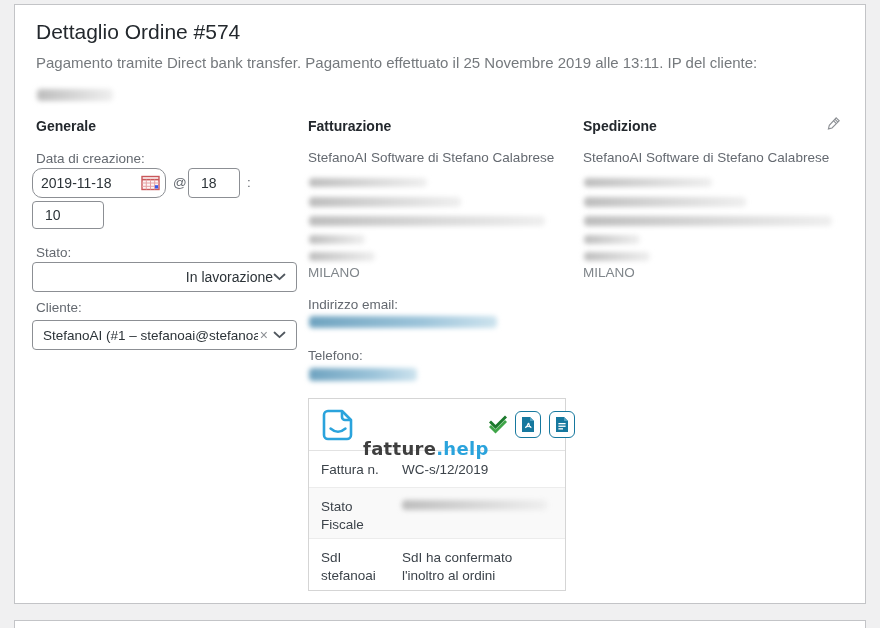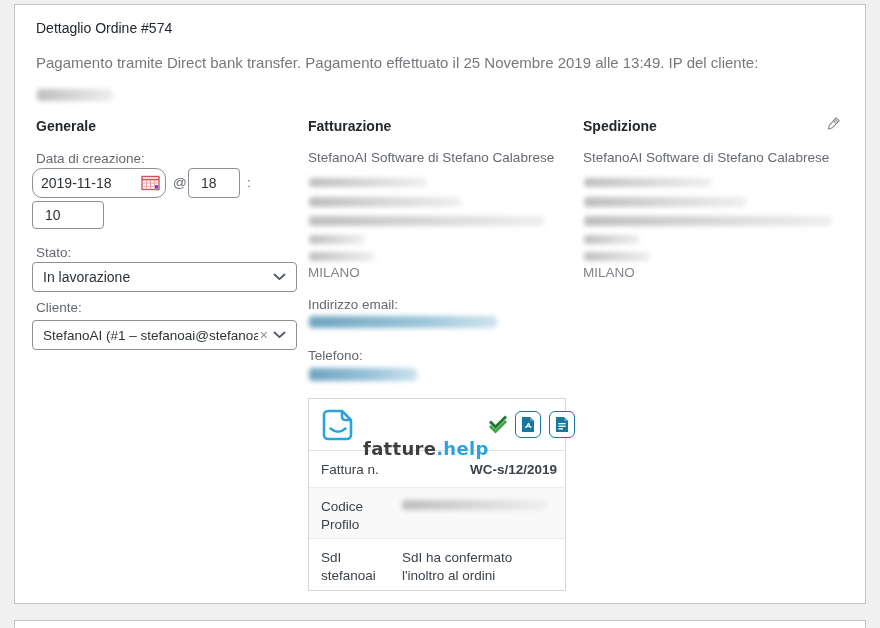--- a/index.html
+++ b/index.html
@@ -13,38 +13,38 @@
   }
   .panel {
     position:absolute; left:14px; top:4px; width:852px; height:600px;
     background:#fff; border:1px solid #c3c4c7;
   }
   .next-panel {
     position:absolute; left:14px; top:620px; width:852px; height:14px;
     background:#fff; border:1px solid #c3c4c7;
   }
   .abs { position:absolute; }
-  .page-title { font-size:14px; color:#23282d; font-weight:400; }
+  .page-title { font-size:21px; color:#23282d; font-weight:400; }
   .order-note { font-size:15px; color:#75797d; }
   .heading { font-size:14px; font-weight:700; color:#23282d; }
   .lbl { font-size:13.5px; color:#646970; }
   .muted { font-size:13.5px; color:#646970; }
   .city { font-size:13.5px; color:#80868b; }
   .link { font-size:13.5px; color:#2271b1; text-decoration:none; cursor:pointer; }
   .input {
     border:1px solid #8c8f94; border-radius:4px; background:#fff;
     font-family:"Liberation Sans", sans-serif; font-size:14px; color:#2c3338;
     padding:0 8px; height:30px; outline:none;
   }
   .selectbox {
     border:1px solid #8c8f94; border-radius:4px; background:#fff;
     font-size:14px; color:#2c3338; height:30px;
     display:flex; align-items:center; padding:0 10px; cursor:pointer;
   }
-  .selectbox .grow { flex:1 1 auto; white-space:nowrap; overflow:hidden; }
+  .selectbox .grow { flex:1 1 auto; white-space:nowrap; overflow:hidden;text-align:right; }
   .blur-gray {
     background:linear-gradient(90deg,#bdbdbd 0%,#d9d9d9 55%,#efefef 100%);
     filter:blur(2.5px); border-radius:4px;
   }
   .blur-blue {
     background:linear-gradient(90deg,#6fa3c0 0%,#9cc4da 60%,#cde3ee 100%);
     filter:blur(2.5px); border-radius:4px;
   }
   .iconbtn {
     width:26px; height:27px; border:1px solid #16789e; border-radius:6px;
@@ -59,29 +59,29 @@
     height:52px; border-bottom:1px solid #e2e2e2;
     display:flex; align-items:center; padding:0 11px;
   }
   .brand { font-family:"DejaVu Sans", sans-serif; font-size:18px; font-weight:700; color:#3f3f3f; letter-spacing:0.3px; }
   .brand-suffix { color:#2aa3dc; }
   .wrow { display:flex; border-bottom:1px solid #ececec; }
   .wrow:last-child { border-bottom:none; }
   .wrow .c1 { width:83px; padding:10px 4px 10px 12px; color:#3c434a; line-height:1.35; }
   .wrow .c2 { flex:1; padding:10px 8px 10px 10px; color:#3c434a; line-height:1.35; position:relative; }
   .row-alt { background:#f9f9f9; }
-  .val-bold { font-weight:700;text-align:right; }
+  .val-bold { font-weight:400; }
 </style>
 </head>
 <body>
 
 <div class="panel">
 
   <h2 class="page-title abs" style="left:21px; top:15px;">Dettaglio Ordine #574</h2>
-  <p class="order-note abs" style="left:21px; top:49px; width:800px;">Pagamento tramite Direct bank transfer. Pagamento effettuato il 25 Novembre 2019 alle 13:49. IP del cliente:</p>
+  <p class="order-note abs" style="left:21px; top:49px; width:800px;">Pagamento tramite Direct bank transfer. Pagamento effettuato il 25 Novembre 2019 alle 13:11. IP del cliente:</p>
   <div class="blur-gray abs" style="left:22px; top:84px; width:76px; height:12px;"></div>
 
   <div>
     <div class="heading abs" style="left:21px; top:113px;">Generale</div>
 
     <div class="lbl abs" style="left:21px; top:146px;">Data di creazione:</div>
 
     <div class="abs" style="left:17px; top:163px; width:134px; height:30px;">
       <input class="input" style="width: 134px; padding-right: 28px; border-radius: 10px;" value="2019-11-18">
       <span class="abs" style="right:6px; top:7px; width:19px; height:16px; cursor:pointer;">
@@ -200,21 +200,21 @@
           </svg>
         </span>
       </span>
     </div>
 
     <div class="wrow" style="height:37px;">
       <div class="c1">Fattura n.</div>
       <div class="c2 val-bold">WC-s/12/2019</div>
     </div>
     <div class="wrow row-alt" style="height:51px;">
-      <div class="c1">Codice Profilo</div>
+      <div class="c1">Stato Fiscale</div>
       <div class="c2">
         <span class="blur-gray abs" style="left:10px; top:12px; width:145px; height:10px;"></span>
       </div>
     </div>
     <div class="wrow" style="height:52px;">
       <div class="c1">SdI stefanoai</div>
       <div class="c2">SdI ha confermato l'inoltro al ordini</div>
     </div>
   </div>
 

